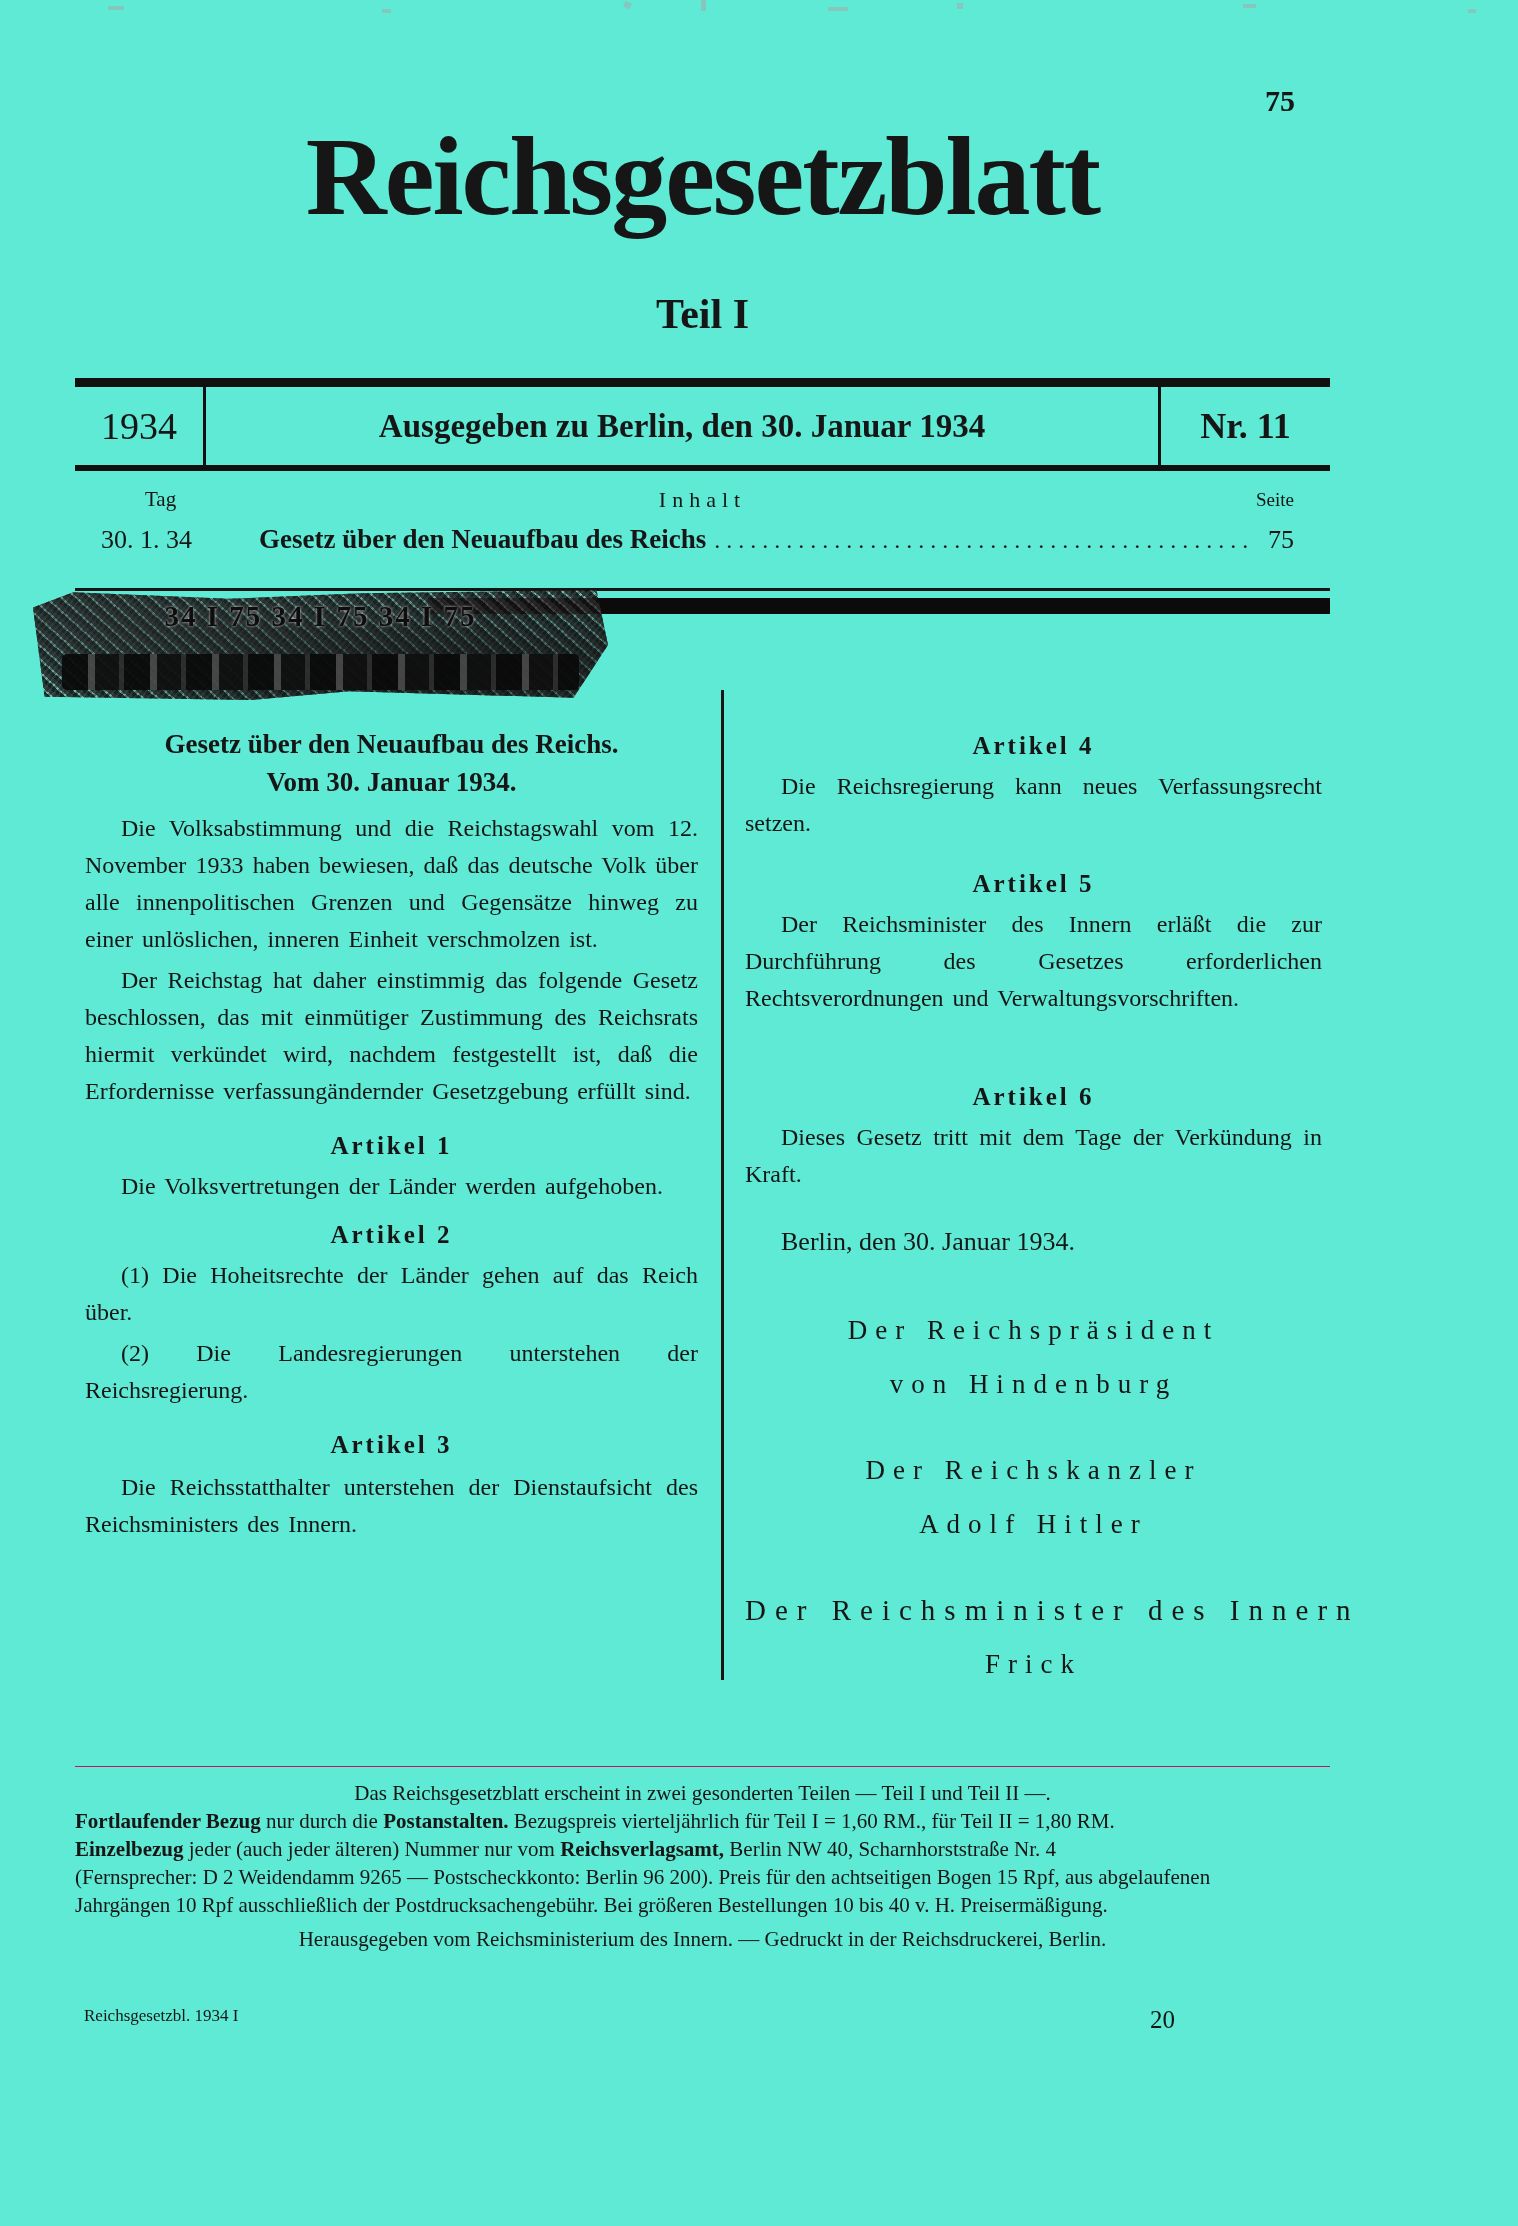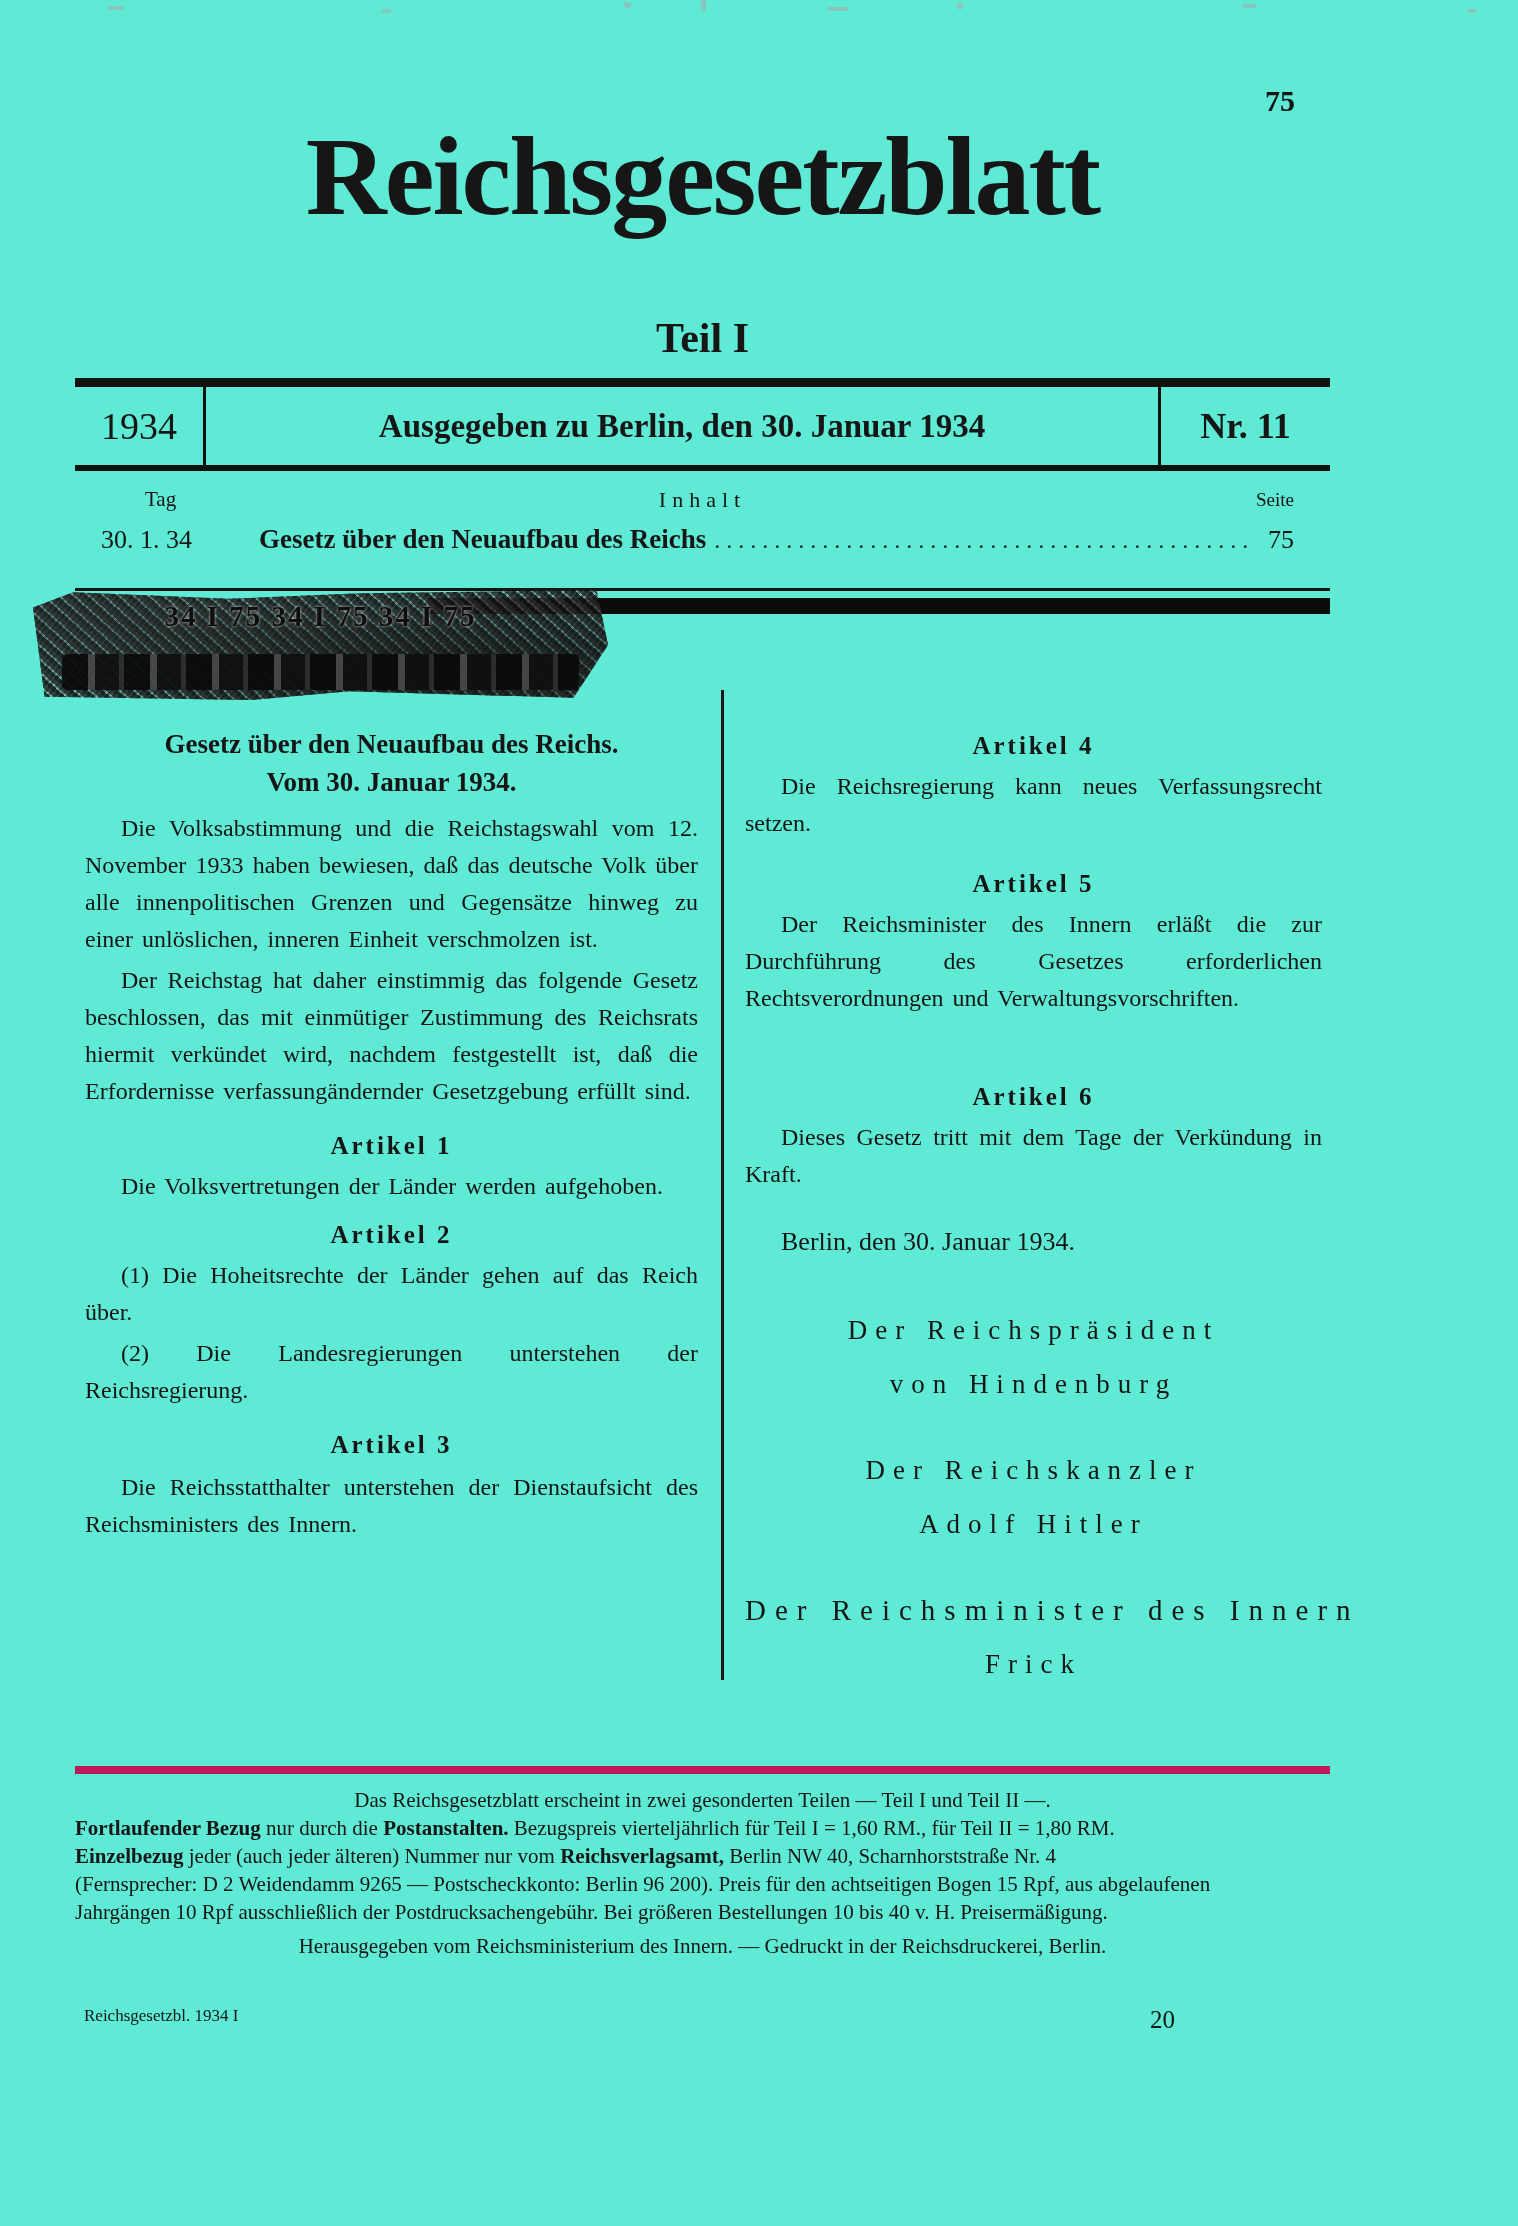--- a/index.html
+++ b/index.html
@@ -13,21 +13,21 @@
   .speck { position:absolute; background:#a8a8a8; opacity:.55; }
 
   .page-num { left:1244px; top:84px; width:72px; text-align:center;
     font-size:30px; font-weight:bold; }
 
   .masthead { left:75px; top:88px; width:1255px; text-align:center;
     font-size:112px; font-weight:bold; letter-spacing:-2px; line-height:176px;
     white-space:nowrap; }
 
   .part-label { left:75px; top:290px; width:1255px; text-align:center;
-    font-size:42px; font-weight:bold;margin-top:24px; }
+    font-size:42px; font-weight:bold; }
 
   .band { left:75px; top:378px; width:1255px; height:78px;
     border-top:9px solid #101010; border-bottom:6px solid #101010;
     display:flex; align-items:stretch; box-sizing:content-box; }
   .band-year { width:128px; display:flex; align-items:center; justify-content:center;
     font-size:38px; }
   .band-mid { flex:1; border-left:3px solid #101010; border-right:3px solid #101010;
     display:flex; align-items:center; justify-content:center;
     font-size:33px; font-weight:bold; white-space:nowrap; }
   .band-no { width:169px; display:flex; align-items:center; justify-content:center;
@@ -87,21 +87,21 @@
   .a6 { margin-top:64px; margin-bottom:6px; }
 
   .place-date { margin-top:30px; font-size:26px; line-height:37px; text-indent:36px; }
 
   .sig-group { margin-top:50px; text-align:center; }
   .sig-group.first { margin-top:52px; }
   .sig-role { font-size:27px; letter-spacing:8px; line-height:36px; white-space:nowrap; }
   .sig-name { font-size:27px; letter-spacing:8px; line-height:36px; margin-top:18px; white-space:nowrap; }
   .sig-wide .sig-role { font-size:29px; letter-spacing:9px; }
 
-  .footer { left:75px; top:1766px; width:1255px; border-top:8px solid #be185d;
+  .footer { left:75px; top:1766px; width:1255px; border-top:1px solid #be185d;
     padding-top:12px; font-size:21px; line-height:28px; }
   .f-center { text-align:center; }
   .f-line { text-align:left; white-space:nowrap; }
   .f-ind { text-align:left; }
   .f-last { text-align:center; margin-top:6px; }
   .fb { font-weight:bold; }
 
   .pagefoot-left  { left:84px;   top:2006px; font-size:17px; }
   .pagefoot-right { left:1150px; top:2006px; font-size:25px; }
 </style>

